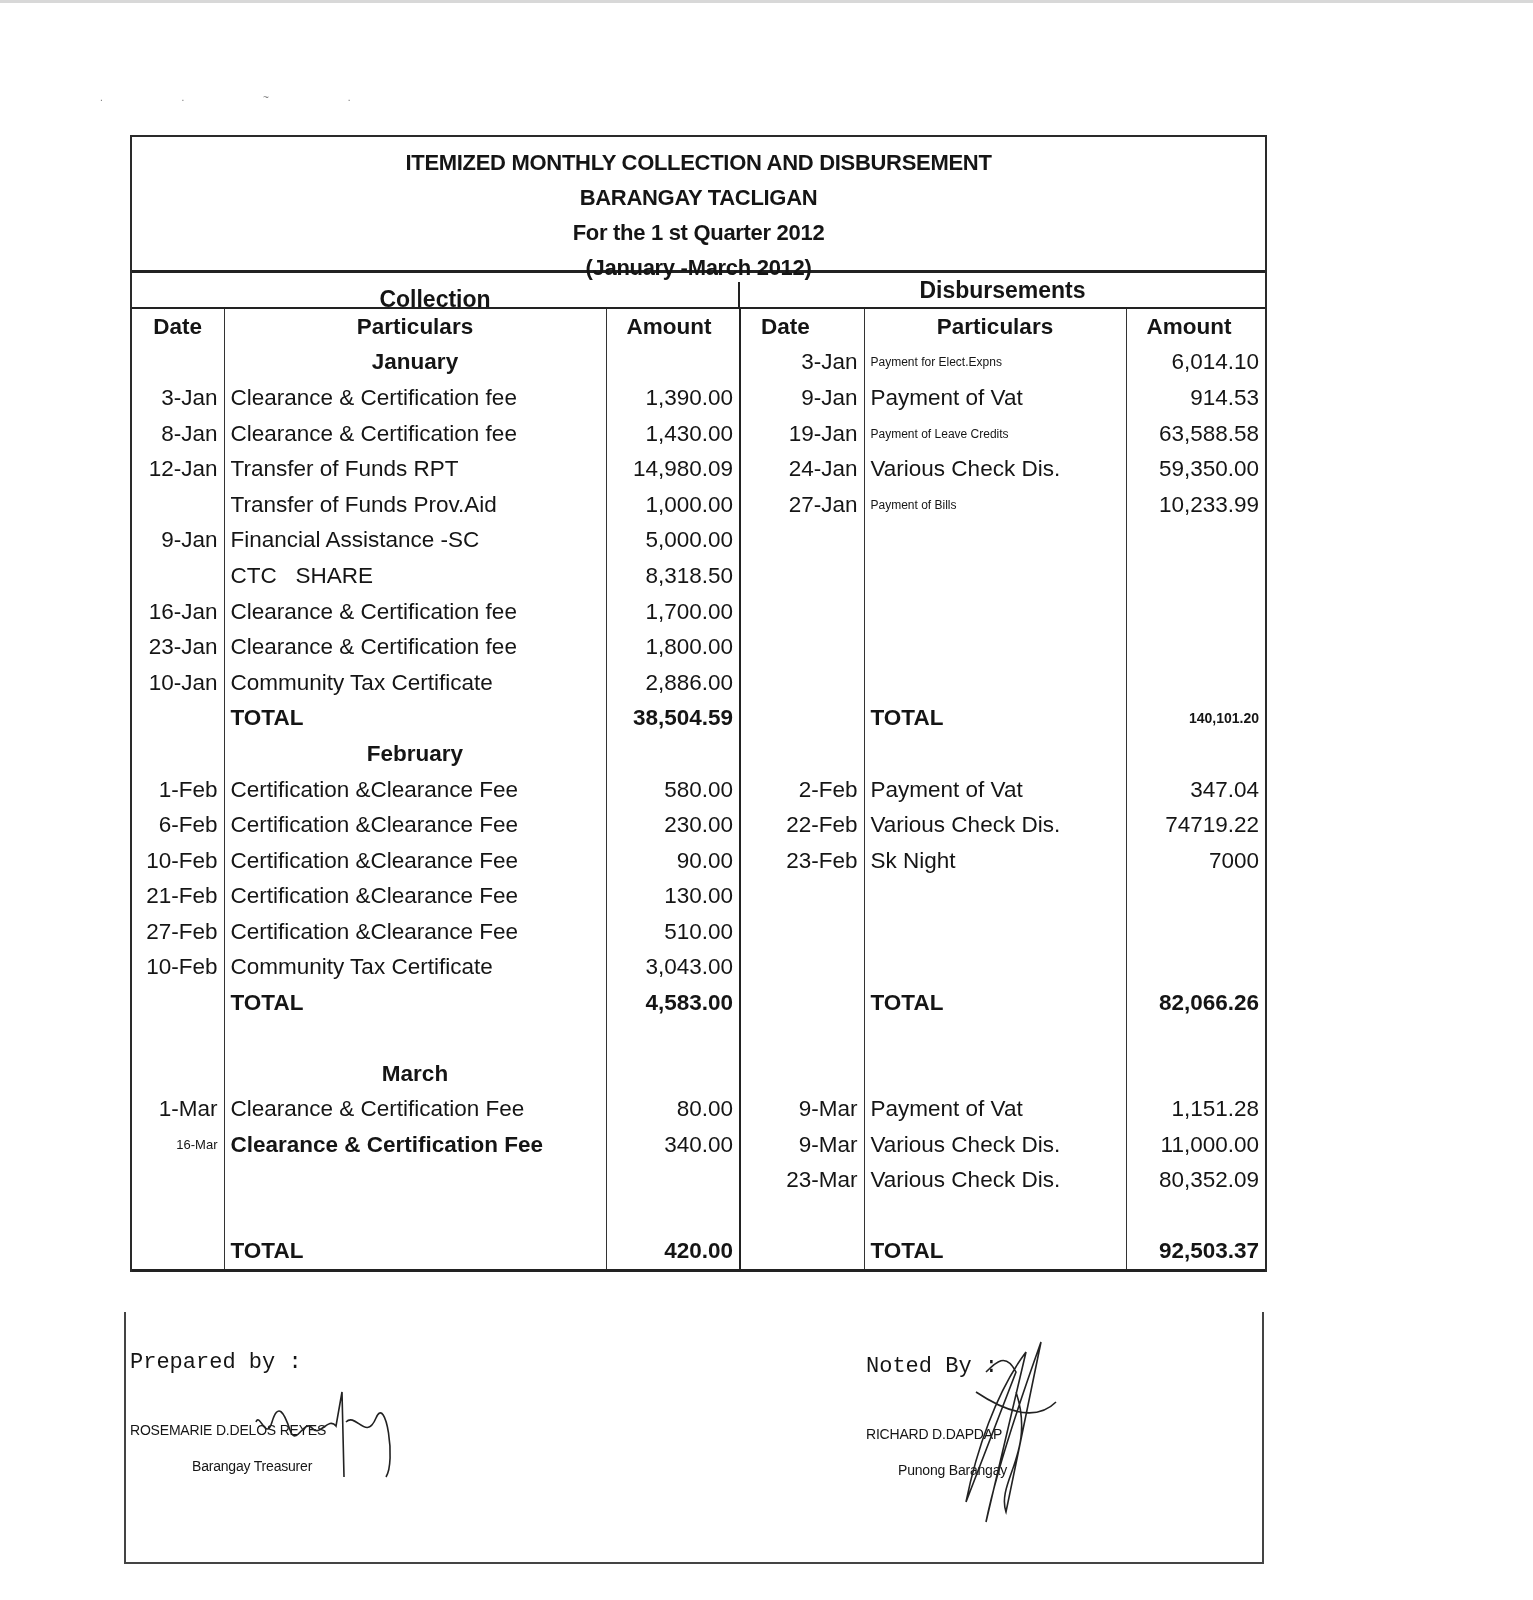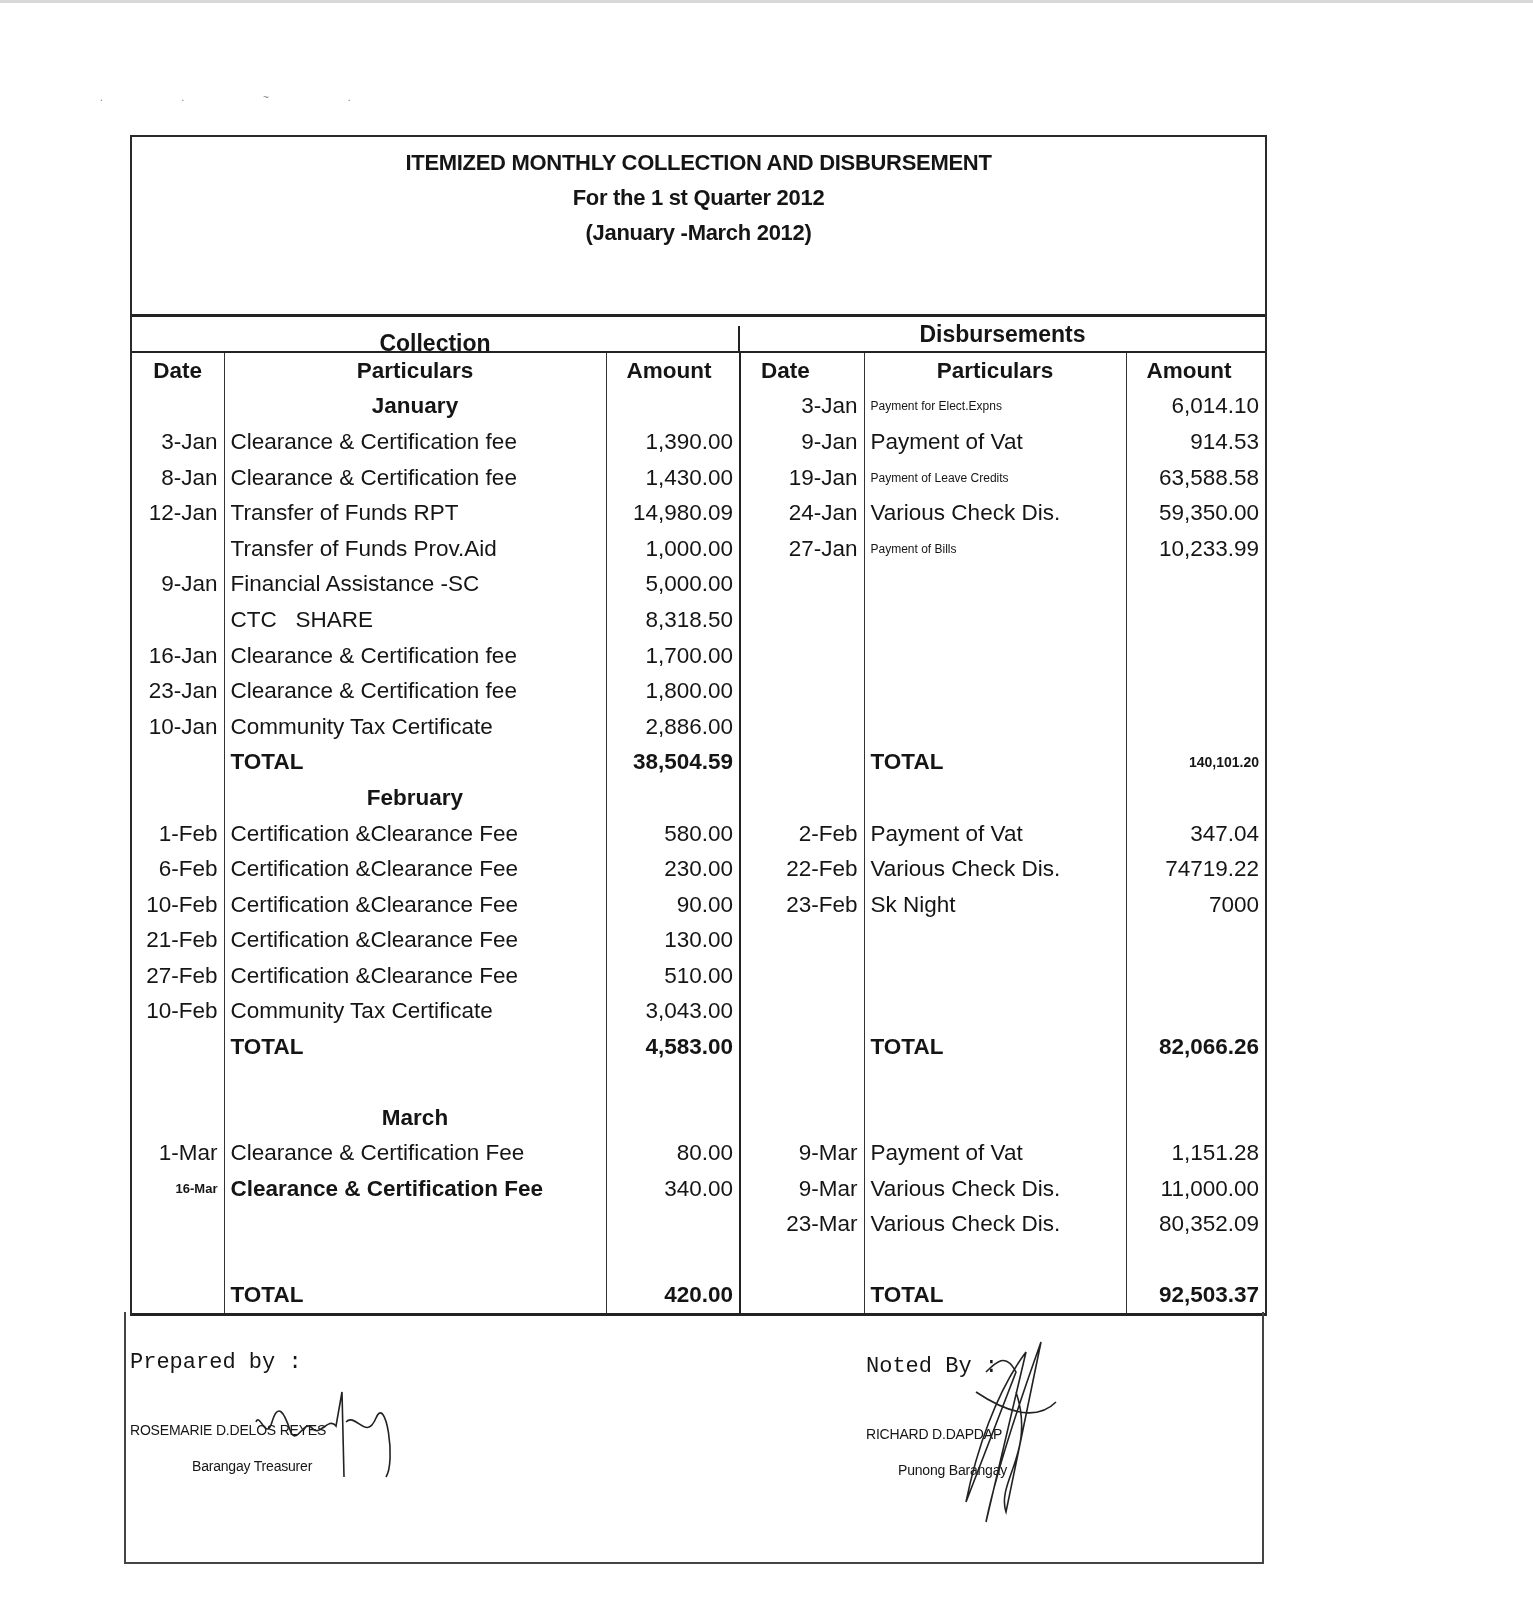--- a/index.html
+++ b/index.html
@@ -2,21 +2,21 @@
 <html><head>
 <meta charset="utf-8">
 <style>
   html, body { margin:0; padding:0; background:#ffffff; }
   body { width:1533px; height:1600px; position:relative; overflow:hidden;
          font-family:"Liberation Sans", "DejaVu Sans", sans-serif; color:#151515; }
   .topline { position:absolute; left:0; top:0; width:1533px; height:3px; background:#d8d8d8; }
   .specks { position:absolute; left:100px; top:92px; font-size:10px; color:#777; letter-spacing:38px; }
 
   .sheet { position:absolute; left:130px; top:135px; width:1133px; border:2px solid #2a2a2a; border-bottom:none; }
-  .header { height:180px; text-align:center; border-bottom:3px solid #222; padding-top:8px; box-sizing:border-box; }
+  .header { height:136px; text-align:center; border-bottom:3px solid #222; padding-top:8px; box-sizing:border-box; }
   .header div { font-weight:bold; font-size:22px; line-height:35px; letter-spacing:-0.3px; }
 
   .sec-row { display:flex; height:34px; border-bottom:2px solid #222; }
   .sec { font-weight:bold; font-size:23px; text-align:center; line-height:34px; }
   .sec.col { width:606px; border-right:2px solid #222;margin-top:9px; }
   .sec.dis { flex:1; }
 
   table { border-collapse:collapse; width:100%; table-layout:fixed; }
   td, th { padding:0 6px; height:35.6px; font-size:22.5px; white-space:nowrap; overflow:visible; }
   th { font-weight:bold; text-align:center; }
@@ -24,39 +24,40 @@
   .c-date { width:80px; text-align:right; border-right:1.5px solid #333; }
   .c-part { width:362px; text-align:left; border-right:1.5px solid #333; }
   .c-amt { width:122px; text-align:right; border-right:2px solid #222; }
   .d-date { width:112px; text-align:right; border-right:1.5px solid #333; }
   .d-part { width:247px; text-align:left; border-right:1.5px solid #333; }
   .d-amt { text-align:right; }
   .month { font-weight:bold; text-align:center; }
   .bold { font-weight:bold; }
   .small { font-size:12px; }
   .tiny { font-size:14px; font-weight:bold; }
-  .xsmall { font-size:13px;font-weight:bold; }
+  .xsmall { font-size:13px; }
   .spacer td { height:35px; }
   tr.last td { border-bottom:3px solid #222; }
 
   .footer { position:absolute; left:124px; top:1312px; width:1136px; height:250px;
             border-left:2px solid #444; border-right:2px solid #444; border-bottom:2px solid #444; }
   .footer .lbl { position:absolute; font-size:22px;font-family:Liberation Mono, monospace; }
   .footer .name { position:absolute; font-size:14px; letter-spacing:-0.2px; }
   .sig { position:absolute; }
 </style>
 </head>
 <body>
 
 <div class="topline"></div>
 <div class="specks">. . ~ .</div>
 
 <div class="sheet">
   <div class="header">
     <div>ITEMIZED MONTHLY COLLECTION AND DISBURSEMENT</div>
+    <div>BARANGAY TACLIGAN</div>
     <div>For the 1 st Quarter 2012</div>
     <div>(January -March  2012)</div>
   </div>
 
   <div class="sec-row">
     <div class="sec col">Collection</div>
     <div class="sec dis">Disbursements</div>
   </div>
 
   <table>

